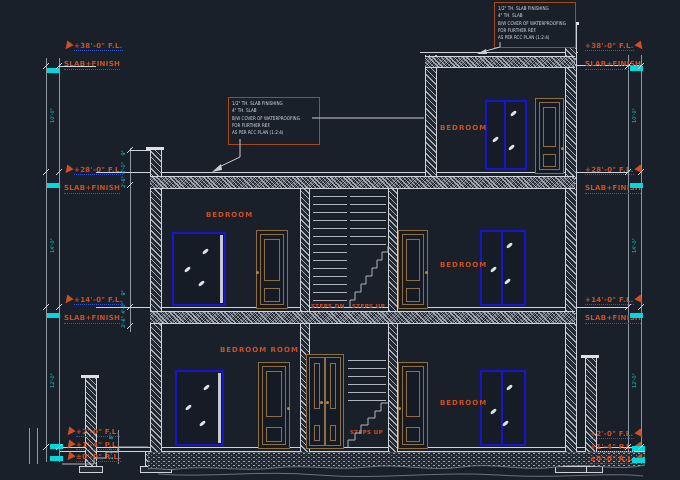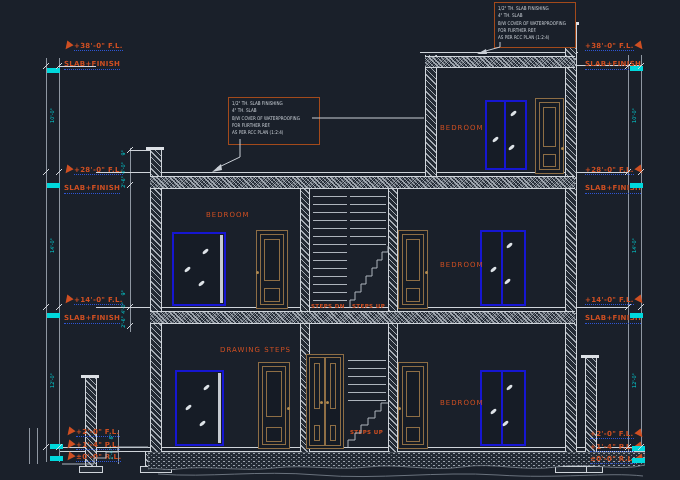--- a/index.html
+++ b/index.html
@@ -21,21 +21,21 @@
   .lvl{position:absolute;}
   .flrow{display:flex;align-items:flex-start;gap:2px;}
   .fl-text{color:#cf4f22;font-size:7px;font-weight:bold;line-height:1.2;border-bottom:1px dotted #2e55d4;
            white-space:nowrap;letter-spacing:.3px;}
   .slab-text{color:#cf4f22;font-size:7px;font-weight:bold;line-height:1.25;border-bottom:1px dotted #2e55d4;
            white-space:nowrap;letter-spacing:.3px;display:inline-block;margin-top:1px;}
   .arr{width:0;height:0;border-left:4px solid transparent;border-right:4px solid transparent;
        border-top:8px solid #cf4f22;}
   .arr-l{transform:rotate(38deg);}
   .arr-r{transform:rotate(-38deg);}
-  .room{position:absolute;color:#cf4f22;font-size:7px;font-weight:normal;letter-spacing:1px;white-space:nowrap;}
+  .room{position:absolute;color:#cf4f22;font-size:7px;font-weight:bold;letter-spacing:1px;white-space:nowrap;}
   .steps{position:absolute;color:#cf4f22;font-size:5.5px;font-weight:bold;letter-spacing:.4px;white-space:nowrap;}
   .win{position:absolute;border:2px solid #1616d2;background:#161c26;}
   .win .divider{position:absolute;top:0;bottom:0;width:2px;background:#1616d2;}
   .win .sash{position:absolute;top:1px;bottom:1px;right:1px;width:3px;background:#c6cbd2;}
   .handle{position:absolute;width:7px;height:3px;background:#dde2e7;border-radius:50%;transform:rotate(-40deg);}
   .door{position:absolute;border:1px solid #8e6e45;background:#151b25;}
   .door .f2{position:absolute;inset:3px;border:1px solid #8e6e45;}
   .door .pt{position:absolute;left:7px;right:7px;top:8px;height:52%;border:1px solid #8e6e45;}
   .door .pb{position:absolute;left:7px;right:7px;bottom:6px;height:15%;border:1px solid #8e6e45;}
   .knob{position:absolute;width:3px;height:3px;background:#b08a50;border-radius:50%;}
@@ -179,21 +179,21 @@
     <span class="knob" style="left:-1px;top:44px"></span>
   </div>
 
   <div class="treads" style="left:313px;top:196px;width:34px;height:110px"></div>
   <div class="treads" style="left:350px;top:196px;width:36px;height:50px"></div>
   <div class="treads" style="left:348px;top:360px;width:38px;height:43px"></div>
 
   <span class="room" style="left:440px;top:124px">BEDROOM</span>
   <span class="room" style="left:206px;top:211px">BEDROOM</span>
   <span class="room" style="left:440px;top:261px">BEDROOM</span>
-  <span class="room" style="left:220px;top:346px">DRAWING STEPS</span>
+  <span class="room" style="left:220px;top:346px">BEDROOM ROOM</span>
   <span class="room" style="left:440px;top:399px">BEDROOM</span>
   <span class="steps" style="left:311px;top:303px">STEPS DN</span>
   <span class="steps" style="left:352px;top:303px">STEPS UP</span>
   <span class="steps" style="left:350px;top:429px">STEPS UP</span>
 
   <div class="lvl" style="left:64px;top:42px">
     <div class="flrow">
         <span class="arr arr-l"></span>
       <span class="fl-text">+38'-0" F.L.</span>
       </div>

